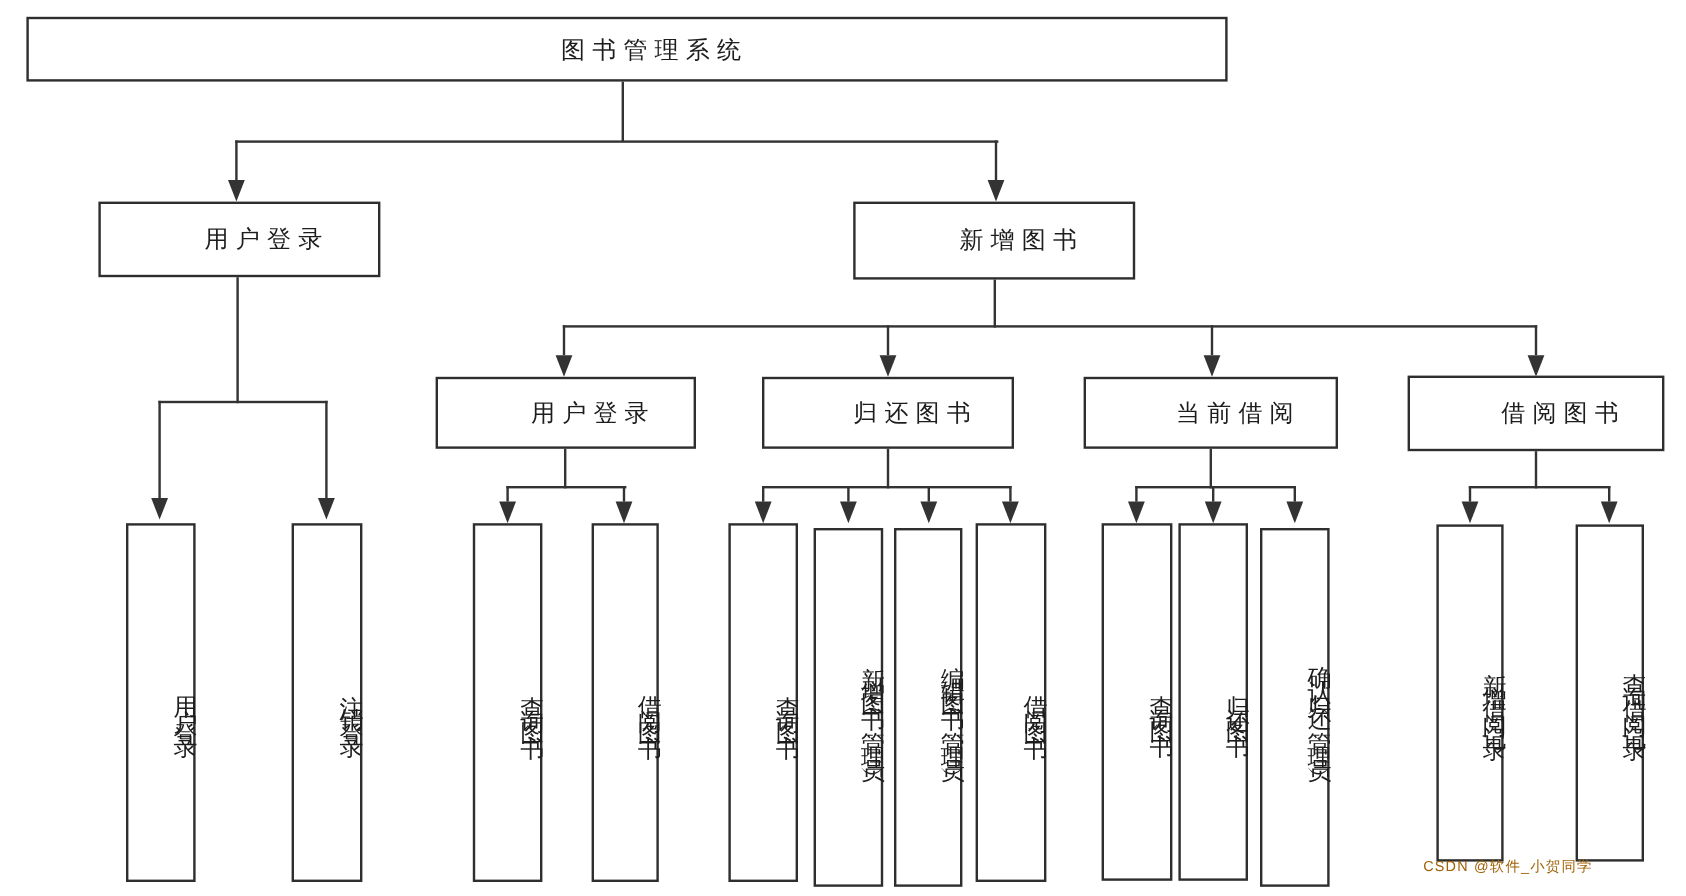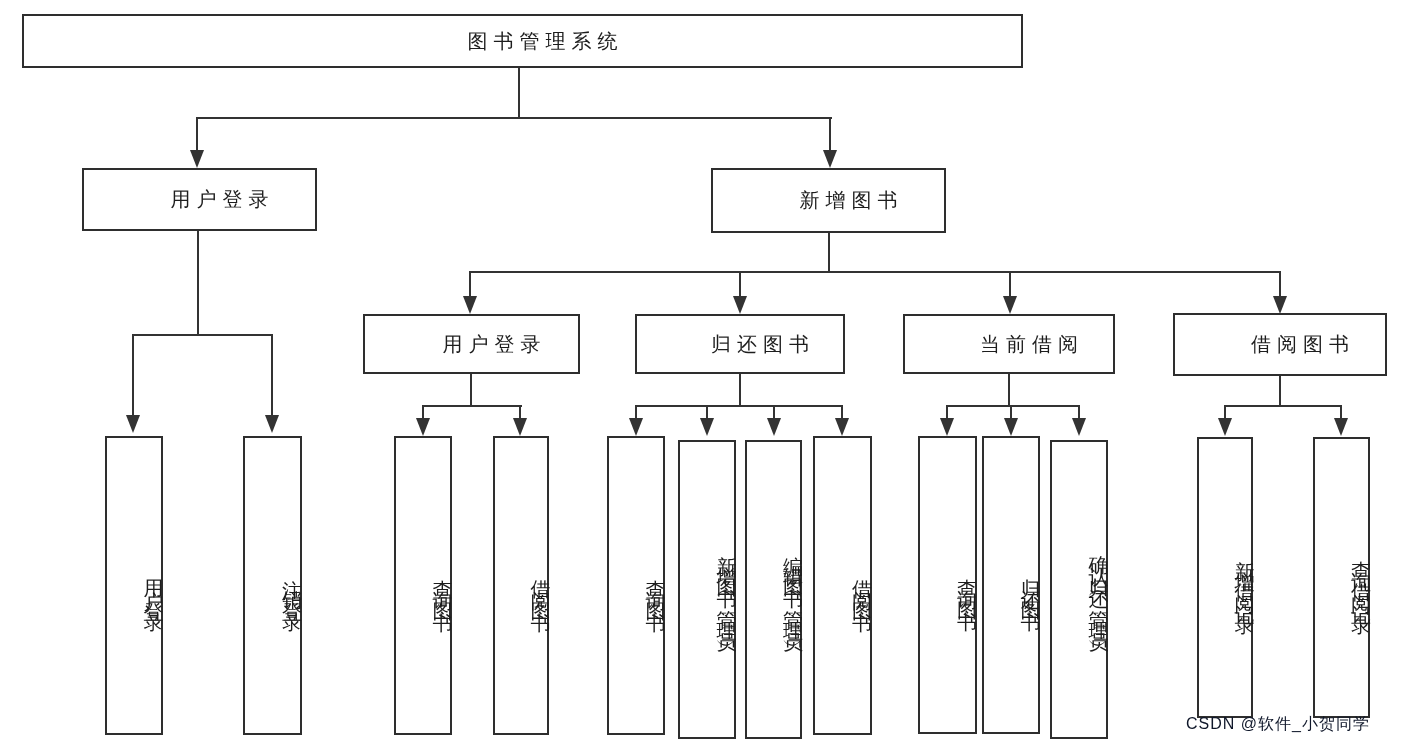--- a/index.html
+++ b/index.html
@@ -54,23 +54,23 @@
     position:absolute;
     width:0;height:0;
     border-left:7px solid transparent;
     border-right:7px solid transparent;
     border-top:18px solid #333333;
   }
   .watermark{
     position:absolute;
     left:1186px;
     top:714px;
-    font-size:16px;
+    font-size:12px;
     letter-spacing:1px;
-    color:#0f172a;
+    color:#a16207;
     white-space:nowrap;
     z-index:5;
   }
 </style>
 </head>
 <body>
 
 <div id="canvas">
 
   <div class="box" style="left:22px;top:14px;width:1001px;height:54px">

